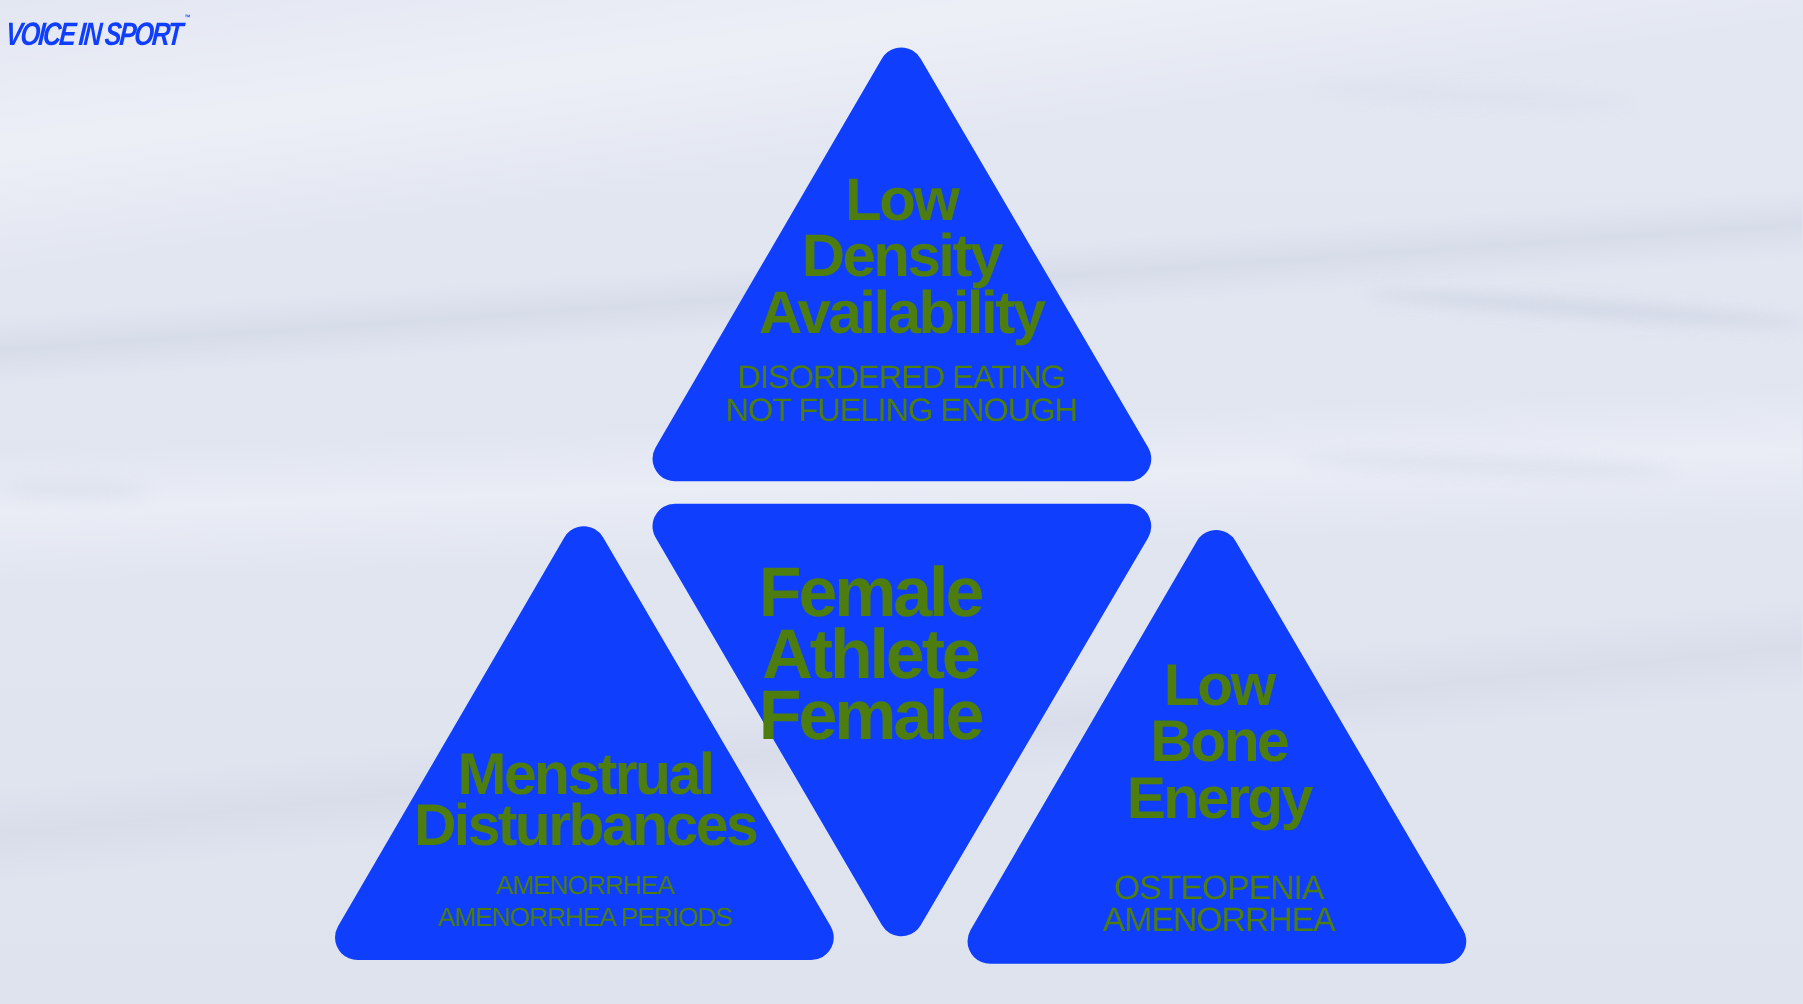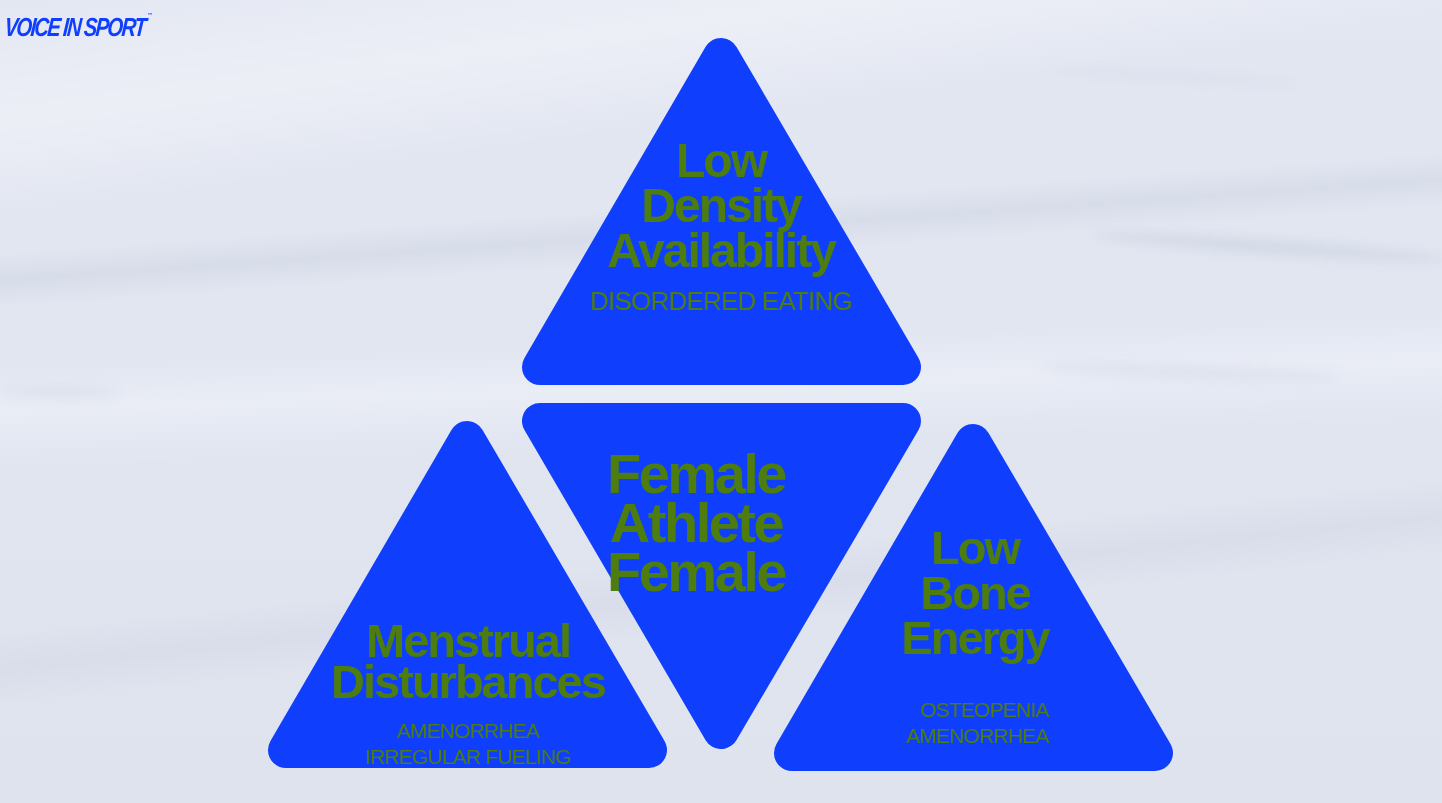--- a/index.html
+++ b/index.html
@@ -75,45 +75,46 @@
 </svg>
 
 <div class="block" style="left:721px; top:138px;">
   <div class="title" style="font-size:48px; line-height:45px;">
     <span class="line">Low</span>
     <span class="line">Density</span>
     <span class="line">Availability</span>
   </div>
   <div class="sub" style="font-size:26px; line-height:27px; margin-top:15px;">
     <span class="line">DISORDERED EATING</span>
+    <span class="line">NOT FUELING ENOUGH</span>
   </div>
 </div>
 
 <div class="block" style="left:696px; top:449px;">
   <div class="title" style="font-size:56px; line-height:49px; letter-spacing:-2.5px;">
     <span class="line">Female</span>
     <span class="line">Athlete</span>
     <span class="line">Female</span>
   </div>
 </div>
 
-<div class="block" style="left:468px; top:620px;">
+<div class="block" style="left:468px; top:598px;">
   <div class="title" style="font-size:47px; line-height:41px;">
     <span class="line">Menstrual</span>
     <span class="line">Disturbances</span>
   </div>
   <div class="sub" style="font-size:21px; line-height:26px; margin-top:16px;">
     <span class="line">AMENORRHEA</span>
-    <span class="line">IRREGULAR FUELING</span>
+    <span class="line">AMENORRHEA PERIODS</span>
   </div>
 </div>
 
 <div class="block" style="left:975px; top:525px;">
   <div class="title" style="font-size:47px; line-height:45px;">
     <span class="line">Low</span>
     <span class="line">Bone</span>
     <span class="line">Energy</span>
   </div>
-  <div class="sub" style="font-size:21px; line-height:26px; margin-top:37px;text-align:right;">
+  <div class="sub" style="font-size:27px; line-height:26px; margin-top:37px;">
     <span class="line">OSTEOPENIA</span>
     <span class="line">AMENORRHEA</span>
   </div>
 </div>
 
 </body></html>

